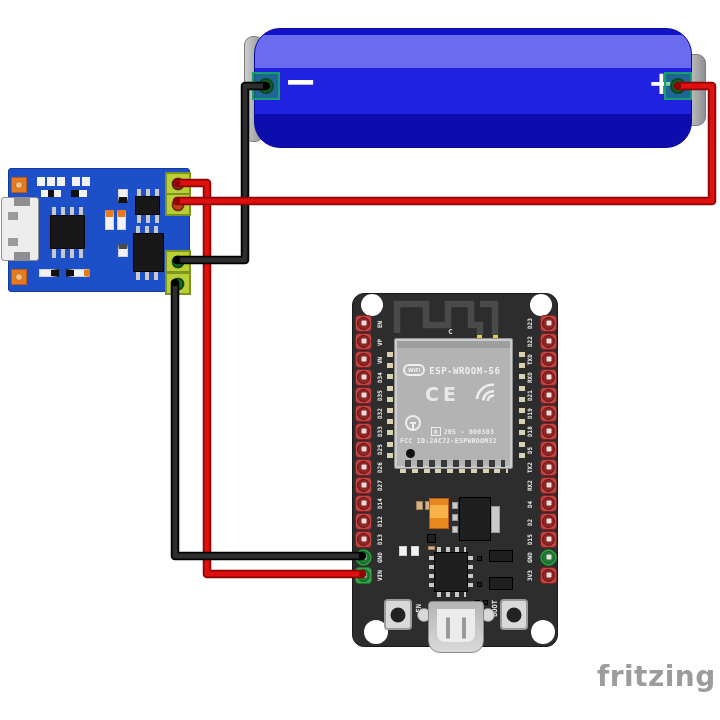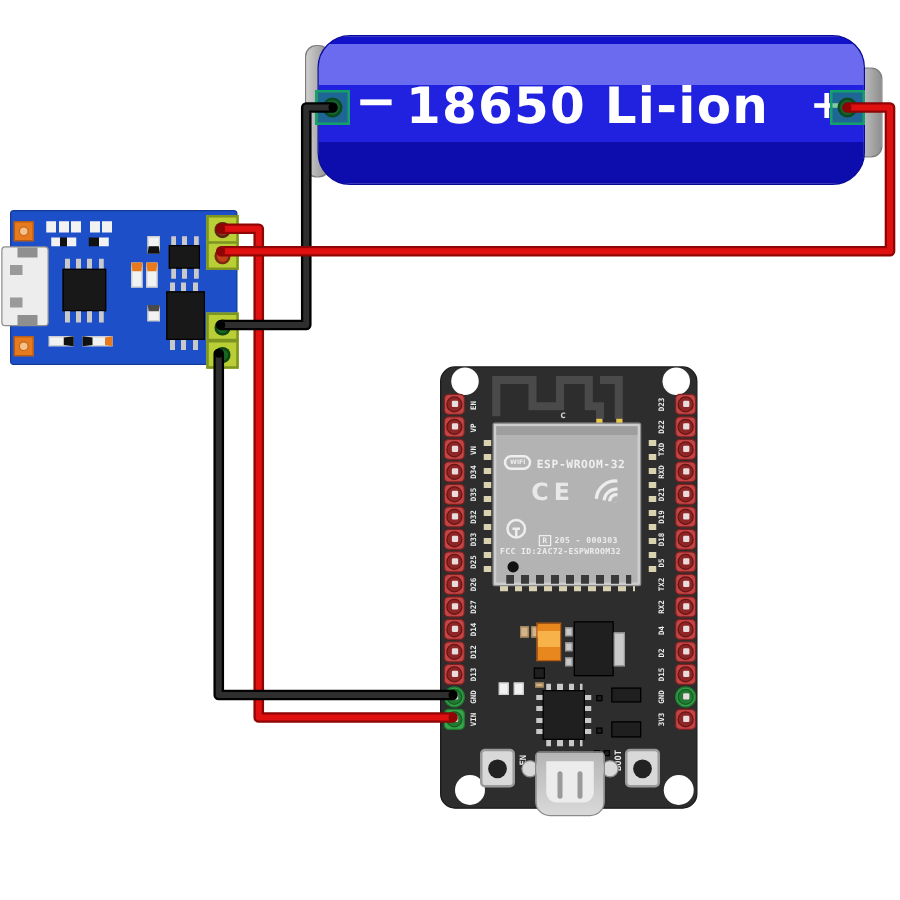--- a/index.html
+++ b/index.html
@@ -79,21 +79,20 @@
 </style>
 </head>
 <body>
 
 <div class="stage">
 
   <div class="abs" style="left:0;top:0;width:720px;height:160px;">
     <div class="abs bat-cap" style="left:244px;top:36px;width:20px;height:106px;"></div>
     <div class="abs bat-cap" style="left:684px;top:54px;width:22px;height:72px;"></div>
     <div class="abs bat-body" style="left:254px;top:28px;width:438px;height:120px;"></div>
-    <div class="abs bat-label" style="left:300px;top:62px;width:340px;">18650 Li-ion</div>
     <div class="abs bat-sign" style="left:284px;top:58px;font-size:40px;">−</div>
     <div class="abs bat-sign" style="left:648px;top:64px;font-size:32px;">+</div>
     <div class="abs bat-term" style="left:252px;top:72px;width:28px;height:28px;">
         <i></i>
       </div>
     <div class="abs bat-term" style="left:664px;top:72px;width:28px;height:28px;">
         <i></i>
       </div>
   </div>
 
@@ -155,21 +154,21 @@
     </svg>
     <div class="abs" style="left:95px;top:33px;font:700 8px 'DejaVu Sans Mono',monospace;color:#cfcfcf;">c</div>
 
     <div class="abs castel-v" style="left:34px;top:58px;width:6px;height:112px;"></div>
     <div class="abs castel-v" style="left:166px;top:58px;width:6px;height:112px;"></div>
     <div class="abs castel-h" style="left:47px;top:173px;width:108px;height:6px;"></div>
 
     <div class="abs module" style="left:41px;top:44px;width:119px;height:131px;">
       <div class="abs mod-top" style="left:2px;top:2px;right:2px;height:7px;"></div>
       <div class="abs" style="left:8px;top:20px;width:110px;white-space:nowrap;">
-        <span class="wifi-pill">WiFi</span><span class="mod-title">ESP-WROOM-32</span>
+        <span class="wifi-pill">WiFi</span><span class="mod-title">ESP-WROOM-56</span>
       </div>
       <div class="abs ce" style="left:30px;top:44px;">CE</div>
       <svg style="left:78px;top:42px;" width="30" height="28" viewBox="0 0 30 28">
         <g stroke="#ededed" fill="none" stroke-width="2.6" transform="rotate(-40 15 14)">
           <path d="M15,22 a2,2 0 0 1 0,-0.1" stroke-width="4"></path>
           <path d="M8,15 a10,10 0 0 1 14,0"></path>
           <path d="M4,10 a15.5,15.5 0 0 1 22,0"></path>
           <path d="M11,18.5 a5,5 0 0 1 8,0"></path>
         </g>
       </svg>
@@ -301,13 +300,14 @@
         <circle cx="177" cy="201" r="3.2" fill="#8f0404"></circle>
       </g>
       <g>
         <polyline points="175,283 175,556 362,556" fill="none" stroke="#000000" stroke-width="8.5" stroke-linecap="round" stroke-linejoin="round"></polyline>
         <polyline points="175,283 175,556 362,556" fill="none" stroke="#2e2e2e" stroke-width="4.8" stroke-linecap="round" stroke-linejoin="round"></polyline>
         <circle cx="175" cy="283" r="3.2" fill="#000000"></circle>
         <circle cx="362" cy="556" r="3.2" fill="#000000"></circle>
       </g>
     </svg>
 
+  <div class="abs wm" style="left:597px;top:660px;">fritzing</div>
 </div>
 
 </body></html>

